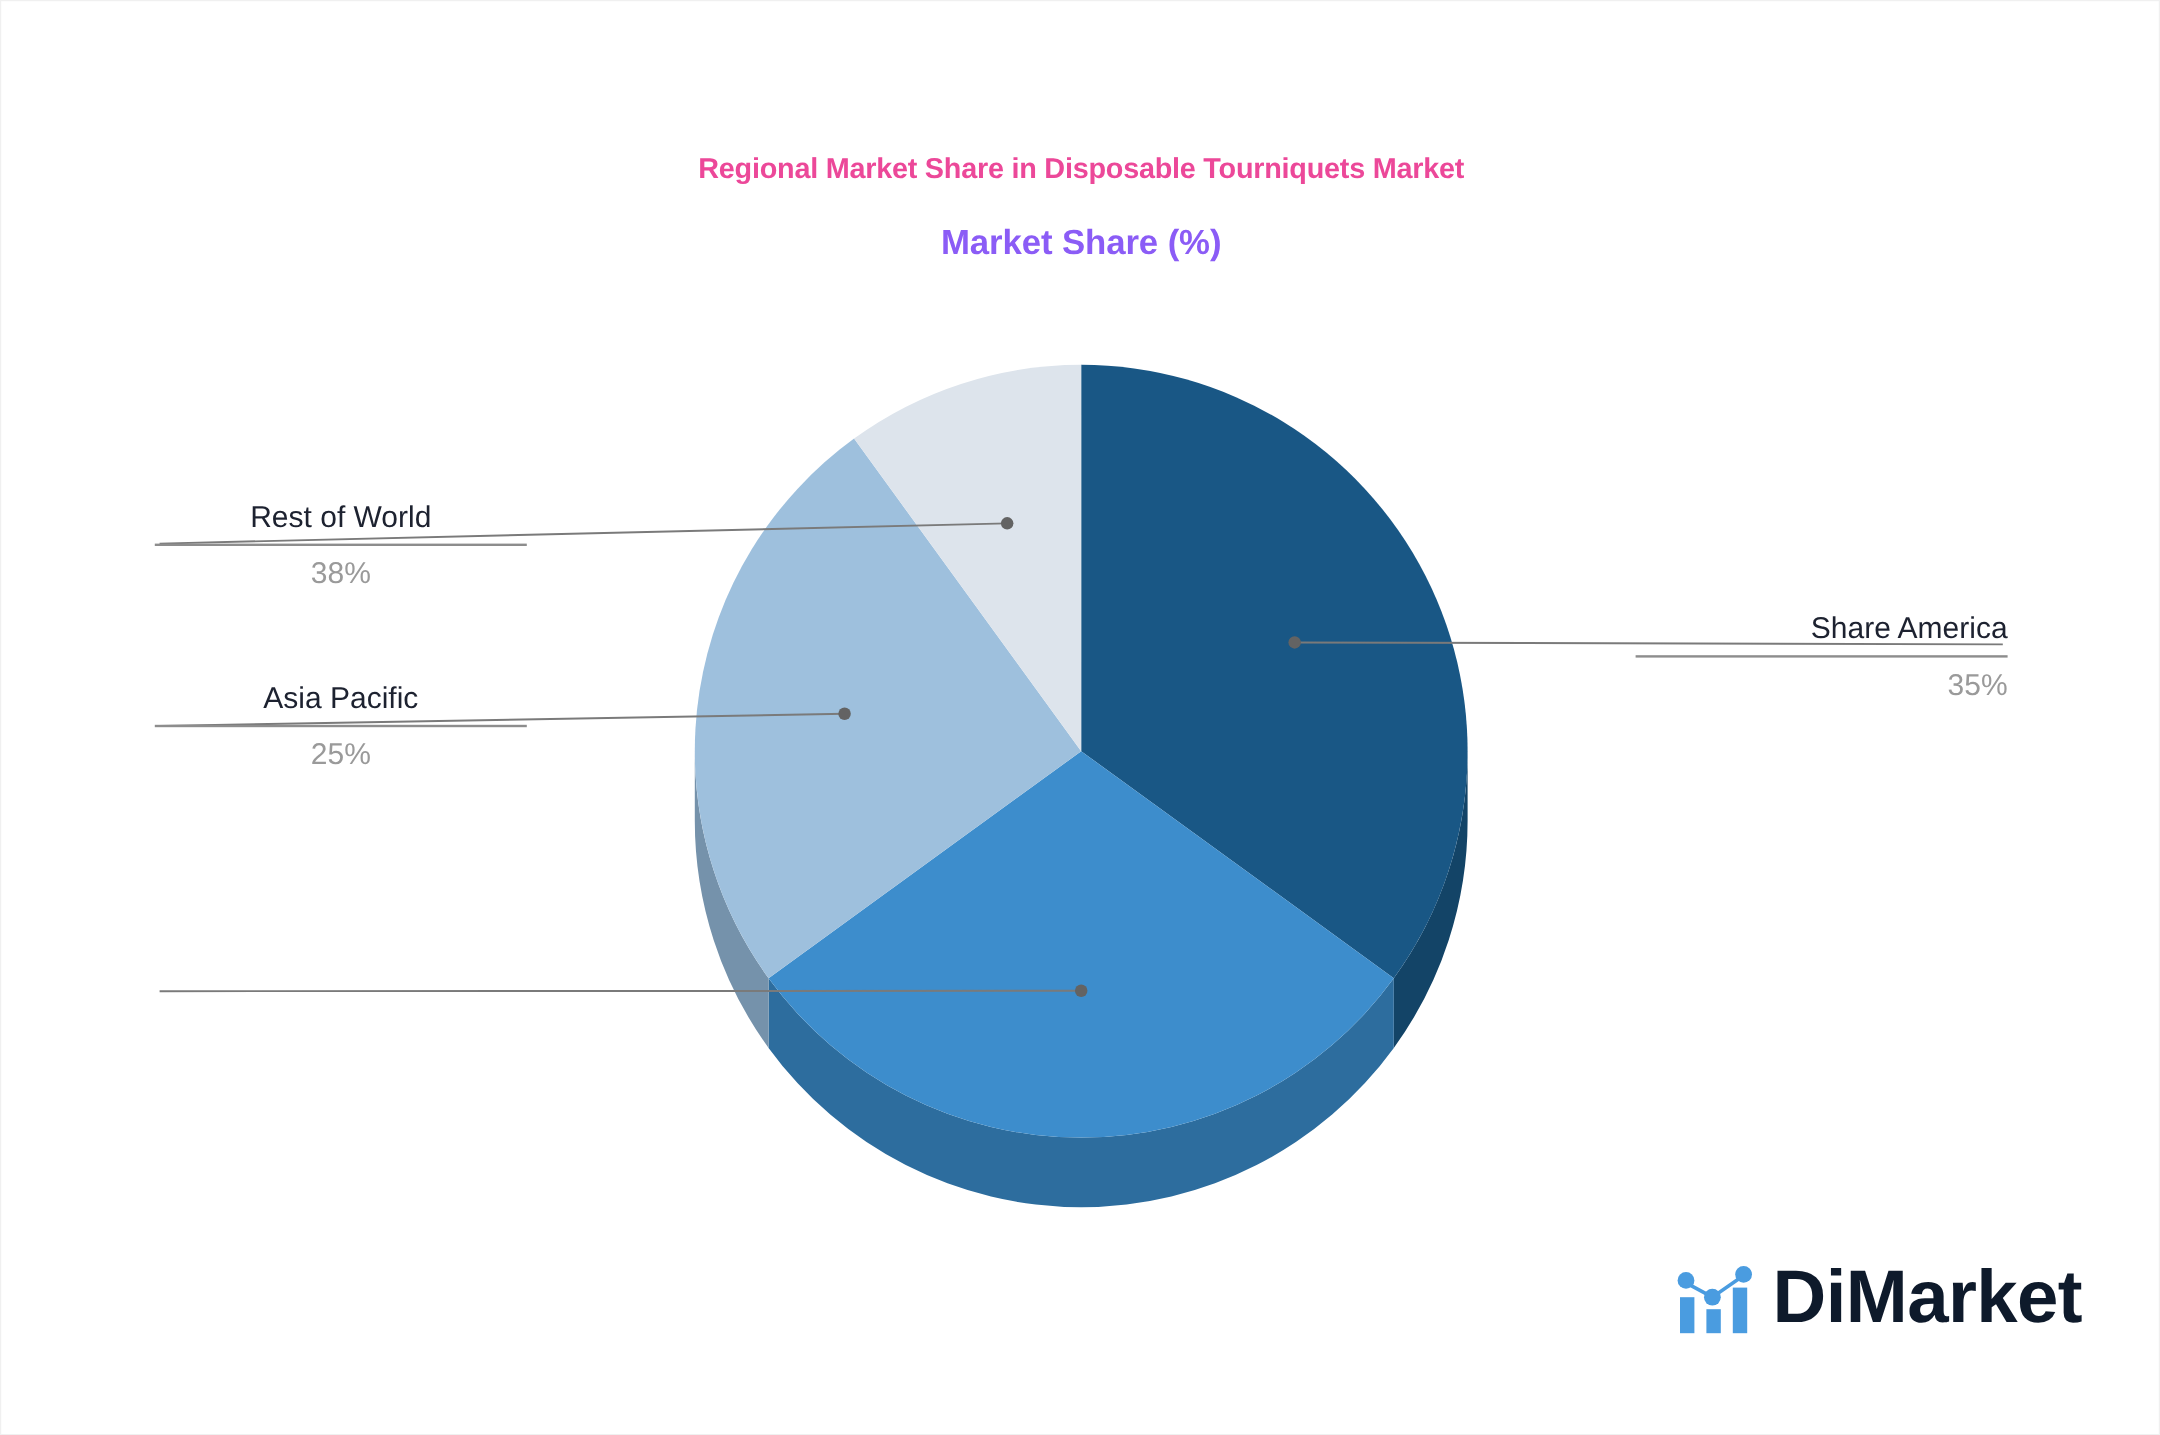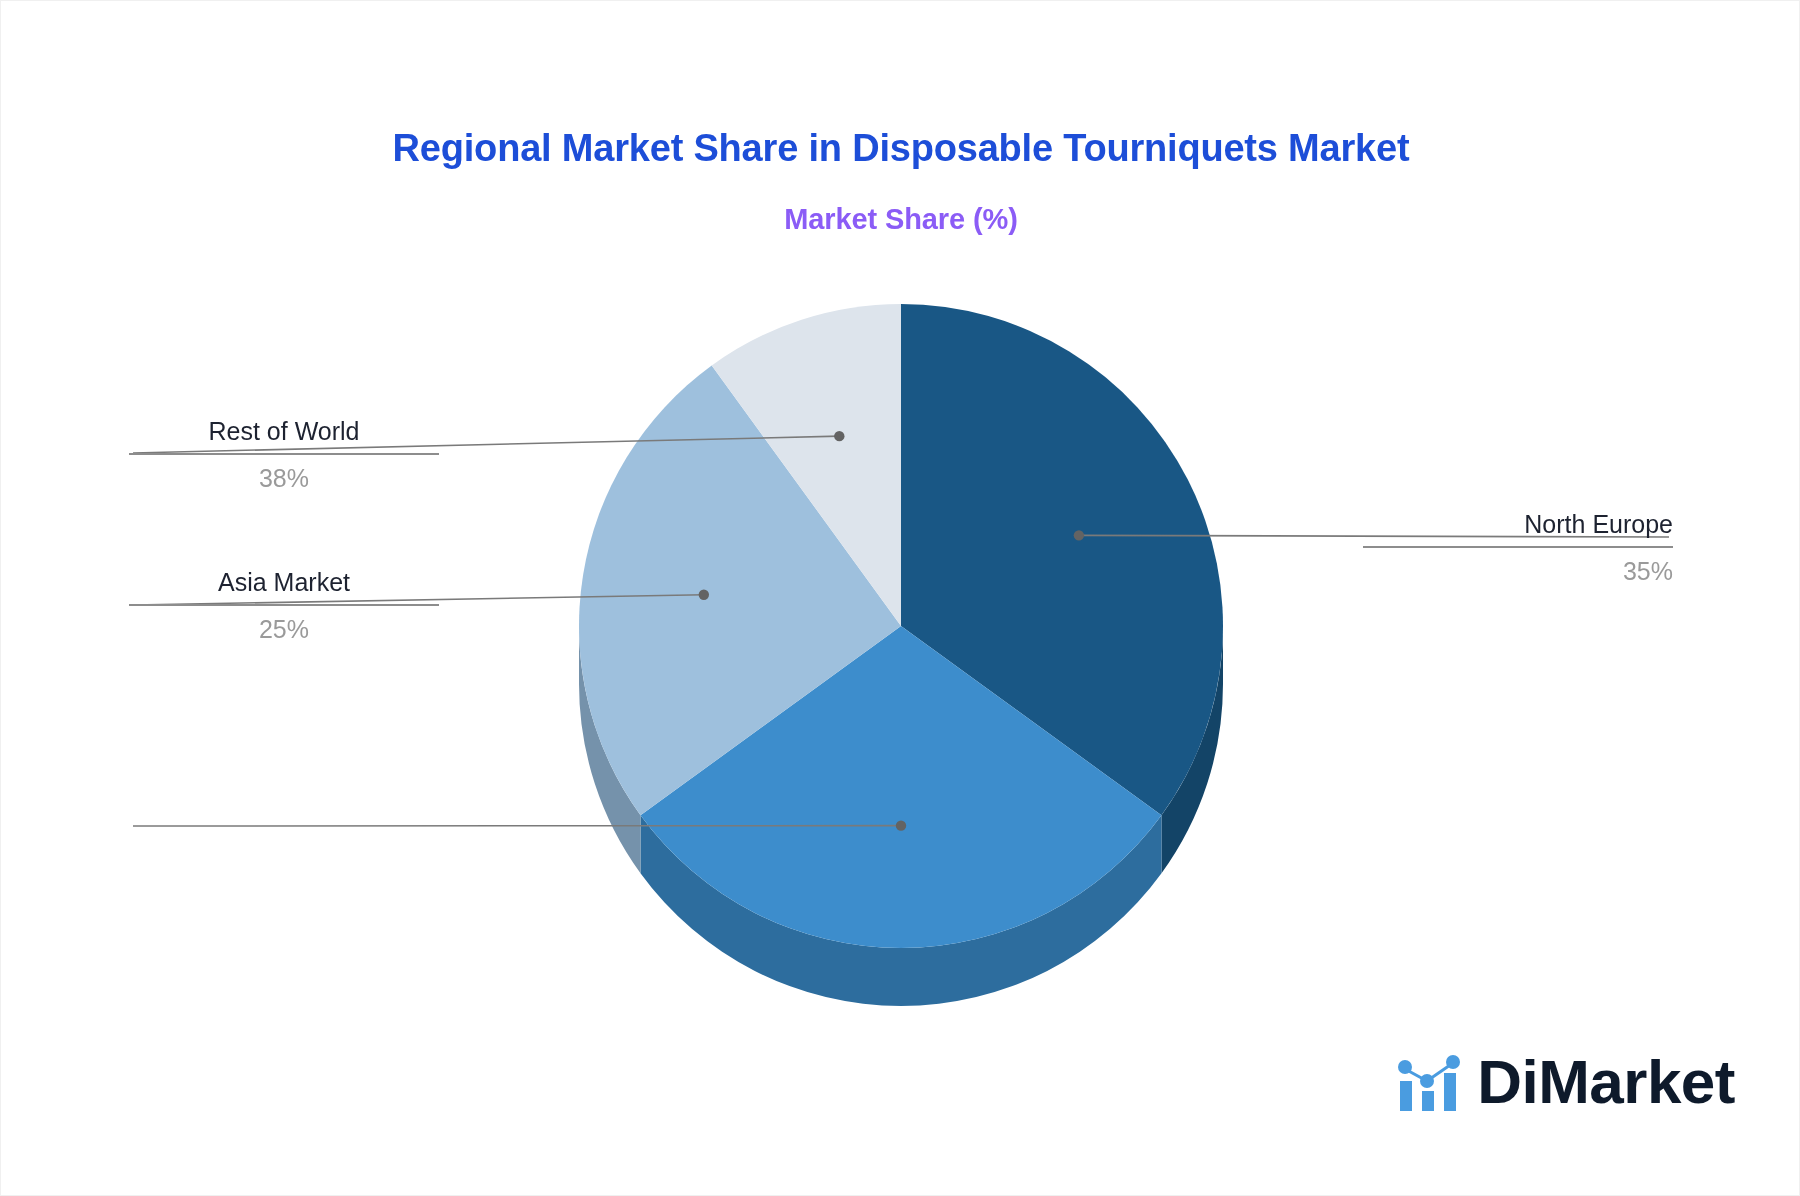--- a/index.html
+++ b/index.html
@@ -25,23 +25,23 @@
 
   
   .title-block {
     position: absolute;
     top: 126px;
     left: 0;
     width: 1800px;
     text-align: center;
   }
   #chart-title {
-    font-size: 38px;
+    font-size: 24px;
     font-weight: bold;
-    color: #1d4ed8;
+    color: #ec4899;
     letter-spacing: -0.2px;
     line-height: 1.15;
     margin: 0;
   }
   #chart-subtitle {
     margin: 32px 0 0 0;
     font-size: 29px;
     font-weight: bold;
     color: #8b5cf6;
     letter-spacing: -0.1px;
@@ -148,28 +148,28 @@
       </g>
   </svg>
 
   <div class="callout left" id="callout-rest-of-world">
     <div class="cl-name">Rest of World</div>
     <div class="cl-rule"></div>
     <div class="cl-value">38%</div>
   </div>
 
   <div class="callout left" id="callout-asia-pacific">
-    <div class="cl-name">Asia Market</div>
+    <div class="cl-name">Asia Pacific</div>
     <div class="cl-rule"></div>
     <div class="cl-value">25%</div>
   </div>
 
 
   <div class="callout right" id="callout-north-america">
-    <div class="cl-name">North Europe</div>
+    <div class="cl-name">Share America</div>
     <div class="cl-rule"></div>
     <div class="cl-value">35%</div>
   </div>
 
   <div id="brand-logo">
     <svg class="mark" width="66" height="62" viewBox="0 0 66 62">
       <g id="logo-mark-group">
           <path d="M 8 18 L 30 30 L 56 12" stroke="#4a9ce0" stroke-width="3" fill="none"></path>
           <circle cx="8" cy="16" r="7" fill="#4a9ce0"></circle>
           <circle cx="30" cy="30" r="7" fill="#4a9ce0"></circle>

